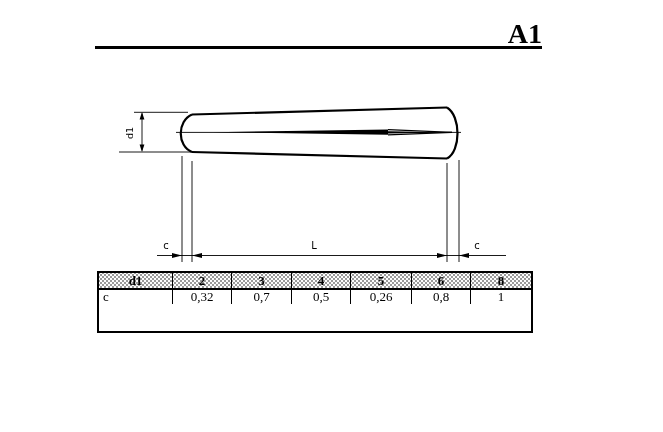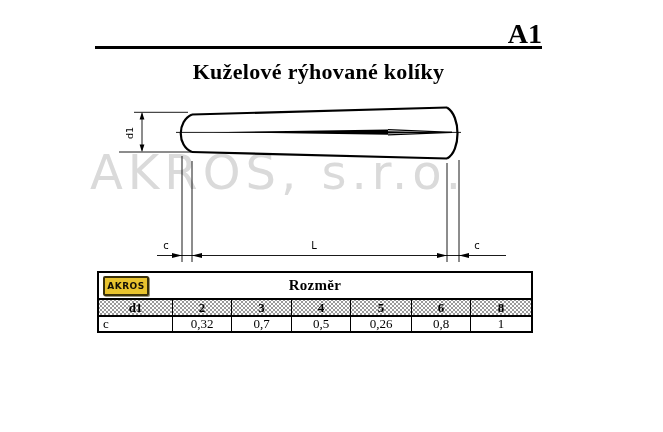--- a/index.html
+++ b/index.html
@@ -72,23 +72,21 @@
   .t-row3 .cell{line-height:14px;font-size:13px;}
   .t-row3 .cell.lbl{text-align:left;padding-left:4px;}
 </style>
 </head>
 <body>
 
 <div id="page">
 
   <div class="sheet-no">A1</div>
   <div class="head-rule"></div>
-  <div class="doc-title">Kuželové rýhované kolíky</div>
 
-  <div class="watermark">AKROS, s.r.o.</div>
 
   <svg class="drawing" width="663" height="432" viewBox="0 0 663 432">
 
     <g>
       <line x1="134" y1="112.3" x2="188" y2="112.3" stroke="#000" stroke-width="0.9"></line>
       <line x1="119" y1="152" x2="193" y2="152" stroke="#000" stroke-width="0.9"></line>
       <line x1="142" y1="113.5" x2="142" y2="150.5" stroke="#000" stroke-width="0.9"></line>
       <polygon points="142,112 139.6,119.5 144.4,119.5" fill="#000"></polygon>
       <polygon points="142,152 139.6,144.5 144.4,144.5" fill="#000"></polygon>
       <text class="dimtext-sm" transform="translate(133 133) rotate(-90)" text-anchor="middle">d1</text>
@@ -123,24 +121,20 @@
       <polygon points="192,255.5 202,253 202,258" fill="#000"></polygon>
       <polygon points="447,255.5 437,253 437,258" fill="#000"></polygon>
       <polygon points="459,255.5 469,253 469,258" fill="#000"></polygon>
       <text class="dimtext" x="166" y="249" text-anchor="middle">c</text>
       <text class="dimtext" x="314" y="249" text-anchor="middle">L</text>
       <text class="dimtext" x="477" y="249" text-anchor="middle">c</text>
     </g>
   </svg>
 
   <div class="dim-table">
-    <div class="t-row1">
-      <div class="logo-badge">AKROS</div>
-      <div class="t-title">Rozměr</div>
-    </div>
     <div class="t-grid t-row2">
       <div class="cell">d1</div>
       <div class="cell">2</div>
       <div class="cell">3</div>
       <div class="cell">4</div>
       <div class="cell">5</div>
       <div class="cell">6</div>
       <div class="cell">8</div>
     </div>
     <div class="t-grid t-row3">

